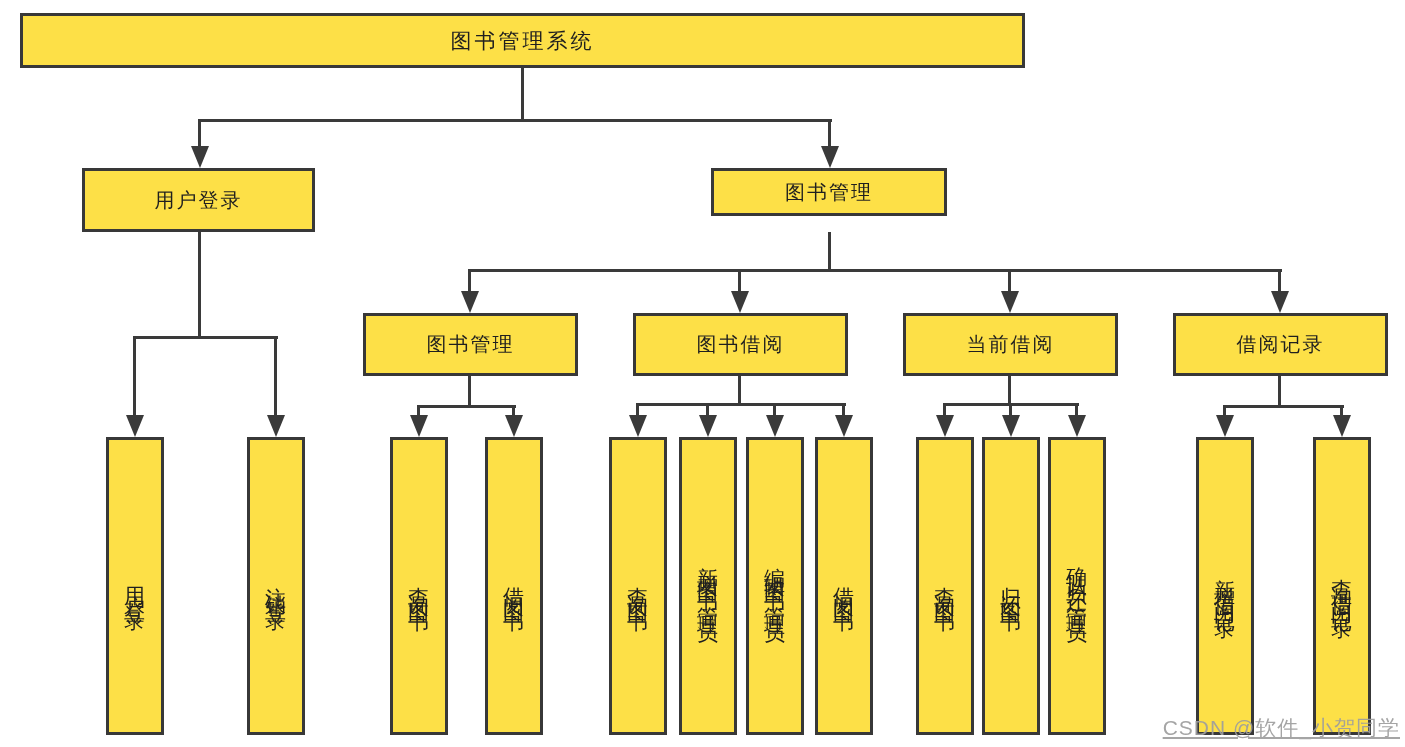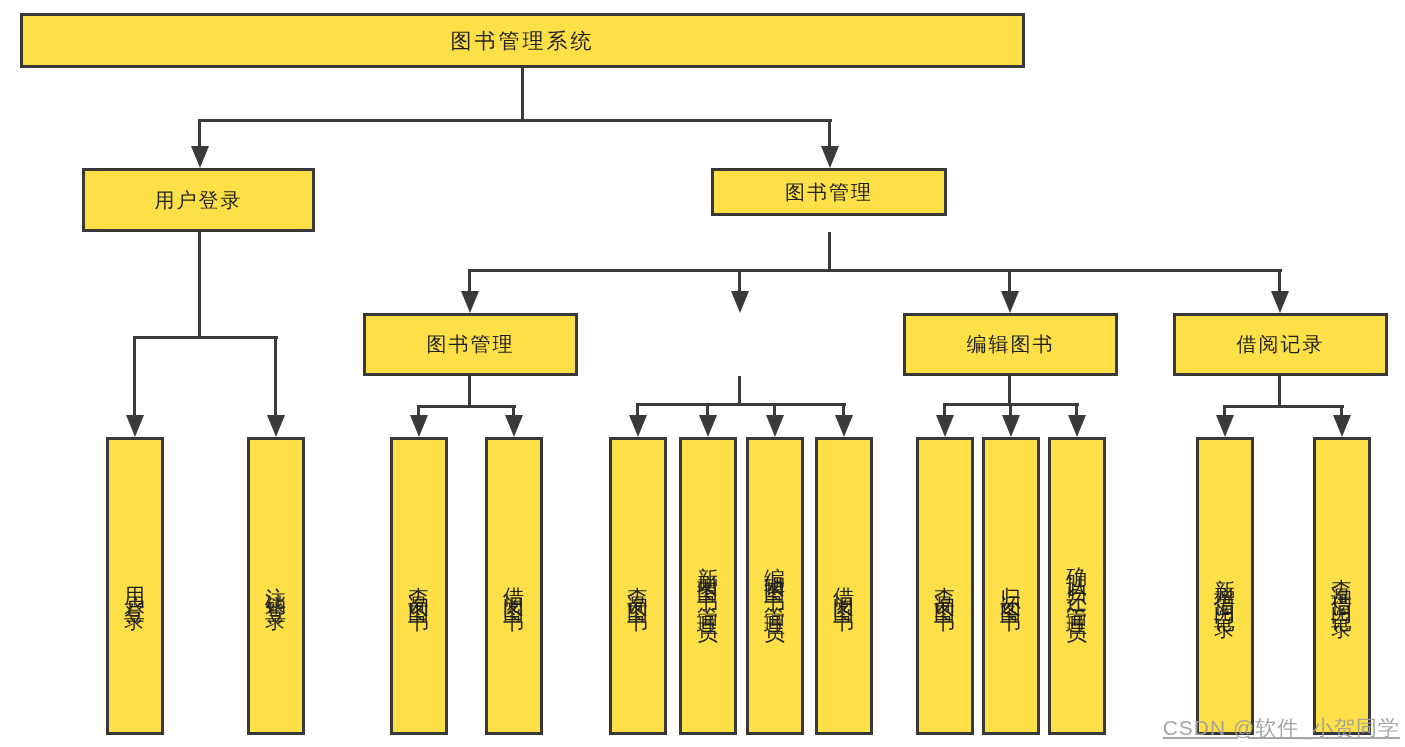--- a/index.html
+++ b/index.html
@@ -77,22 +77,25 @@
   <div class="vl" style="left:738px;top:269px;height:26px;"></div>
   <div class="ah" style="left:731px;top:291px;"></div>
   <div class="vl" style="left:1008px;top:269px;height:26px;"></div>
   <div class="ah" style="left:1001px;top:291px;"></div>
   <div class="vl" style="left:1278px;top:269px;height:26px;"></div>
   <div class="ah" style="left:1271px;top:291px;"></div>
 
   <div class="node lvl" style="left:363px;top:313px;width:215px;height:63px;">
     <span>图书管理</span>
   </div>
+  <div class="node lvl" style="left:633px;top:313px;width:215px;height:63px;">
+    <span>图书借阅</span>
+  </div>
   <div class="node lvl" style="left:903px;top:313px;width:215px;height:63px;">
-    <span>编辑图书</span>
+    <span>当前借阅</span>
   </div>
   <div class="node lvl" style="left:1173px;top:313px;width:215px;height:63px;">
     <span>借阅记录</span>
   </div>
 
   <div class="vl" style="left:468px;top:376px;height:32px;"></div>
   <div class="hl" style="left:417px;top:405px;width:99px;"></div>
   <div class="vl" style="left:417px;top:405px;height:12px;"></div>
   <div class="ah" style="left:410px;top:415px;"></div>
   <div class="vl" style="left:512px;top:405px;height:12px;"></div>

